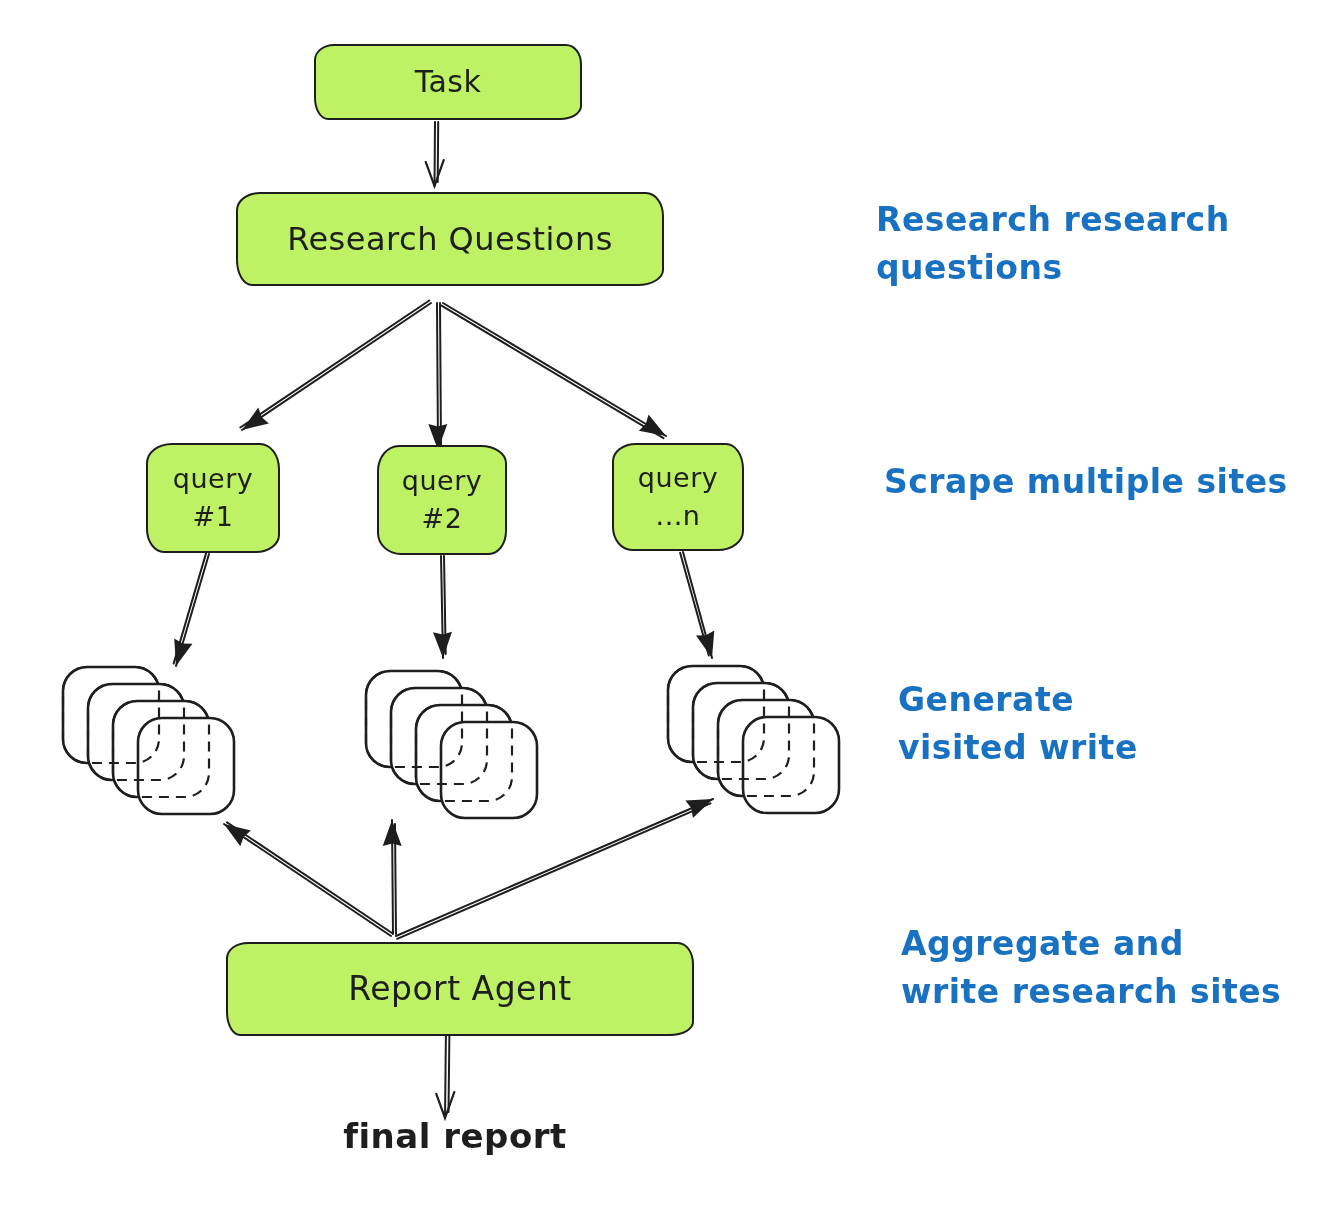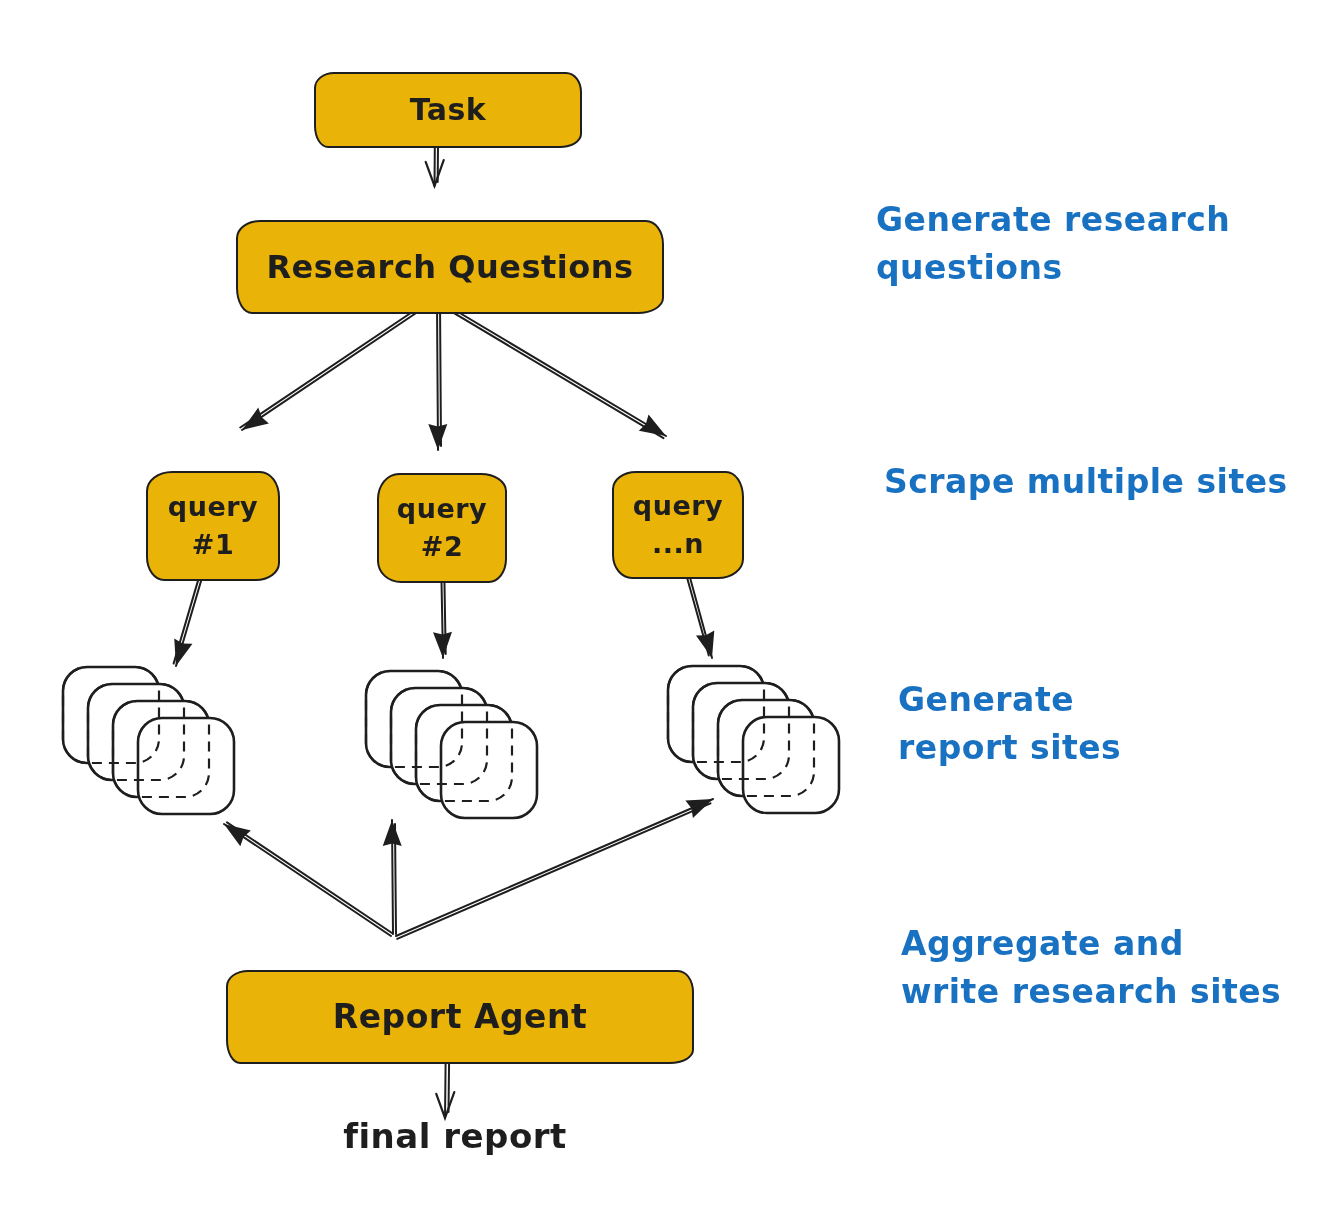--- a/index.html
+++ b/index.html
@@ -25,31 +25,30 @@
     height: 1220px;
   }
   .conn { stroke: var(--ink); stroke-width: 2; fill: none; stroke-linecap: round; }
   .card { fill: #ffffff; stroke: var(--ink); stroke-width: 2.6; }
   .card-dash { fill: none; stroke: var(--ink); stroke-width: 2.2; stroke-dasharray: 10 7; }
   #mTri path { fill: var(--ink); }
   #mV path { fill: none; stroke: var(--ink); stroke-width: 2.2; stroke-linecap: round; }
 
   .node {
     position: absolute;
-    background: #eab308;
+    background: #bef264;
     border: 2.6px solid var(--ink);
     display: flex;
     flex-direction: column;
     align-items: center;
     justify-content: center;
     text-align: center;
-    font-weight: 700;
+    font-weight: 400;
     letter-spacing: 0.5px;
     line-height: 1.4;
-    margin-top: 28px;
   }
   .node.task    { left: 314px; top: 44px;  width: 268px; height: 76px;  font-size: 30px; border-radius: 20px 16px 22px 14px / 16px 20px 14px 22px; }
   .node.rqg     { left: 236px; top: 192px; width: 428px; height: 94px; font-size: 32px; border-radius: 24px 18px 26px 16px / 18px 24px 16px 26px; }
   .node.q1      { left: 146px; top: 443px; width: 134px; height: 110px; font-size: 27px; border-radius: 26px 20px 24px 18px / 20px 26px 18px 24px; }
   .node.q2      { left: 377px; top: 445px; width: 130px; height: 110px; font-size: 27px; border-radius: 22px 26px 18px 24px / 26px 18px 24px 22px; }
   .node.qn      { left: 612px; top: 443px; width: 132px; height: 108px; font-size: 27px; border-radius: 24px 18px 26px 20px / 18px 26px 20px 24px; }
   .node.report  { left: 226px; top: 942px; width: 468px; height: 94px;  font-size: 33px; border-radius: 22px 16px 24px 14px / 16px 22px 14px 24px; }
 
   .free-label {
     position: absolute;
@@ -191,31 +190,31 @@
     <div>...n</div>
   </div>
 
   <div class="node report">
     <div>Report Agent</div>
   </div>
 
   <div class="free-label final-report">final report</div>
 
   <div class="annotation generate">
-    <div>Generate research</div>
+    <div>Research research</div>
     <div>questions</div>
   </div>
 
   <div class="annotation scrape">
     <div>Scrape multiple sites</div>
   </div>
 
   <div class="annotation summarize">
     <div>Generate</div>
-    <div>report sites</div>
+    <div>visited write</div>
   </div>
 
   <div class="annotation aggregate">
     <div>Aggregate and</div>
     <div>write research sites</div>
   </div>
 
 </div>
 
 </body></html>

